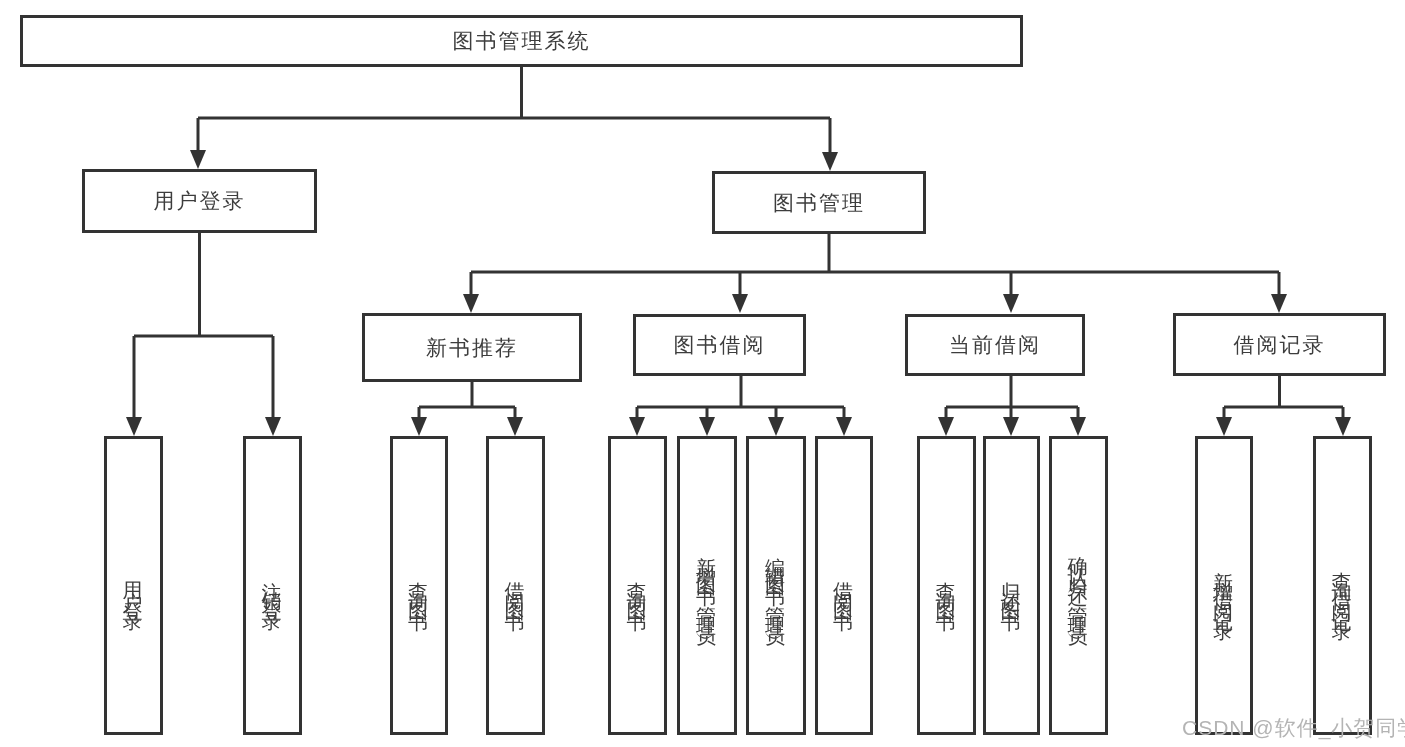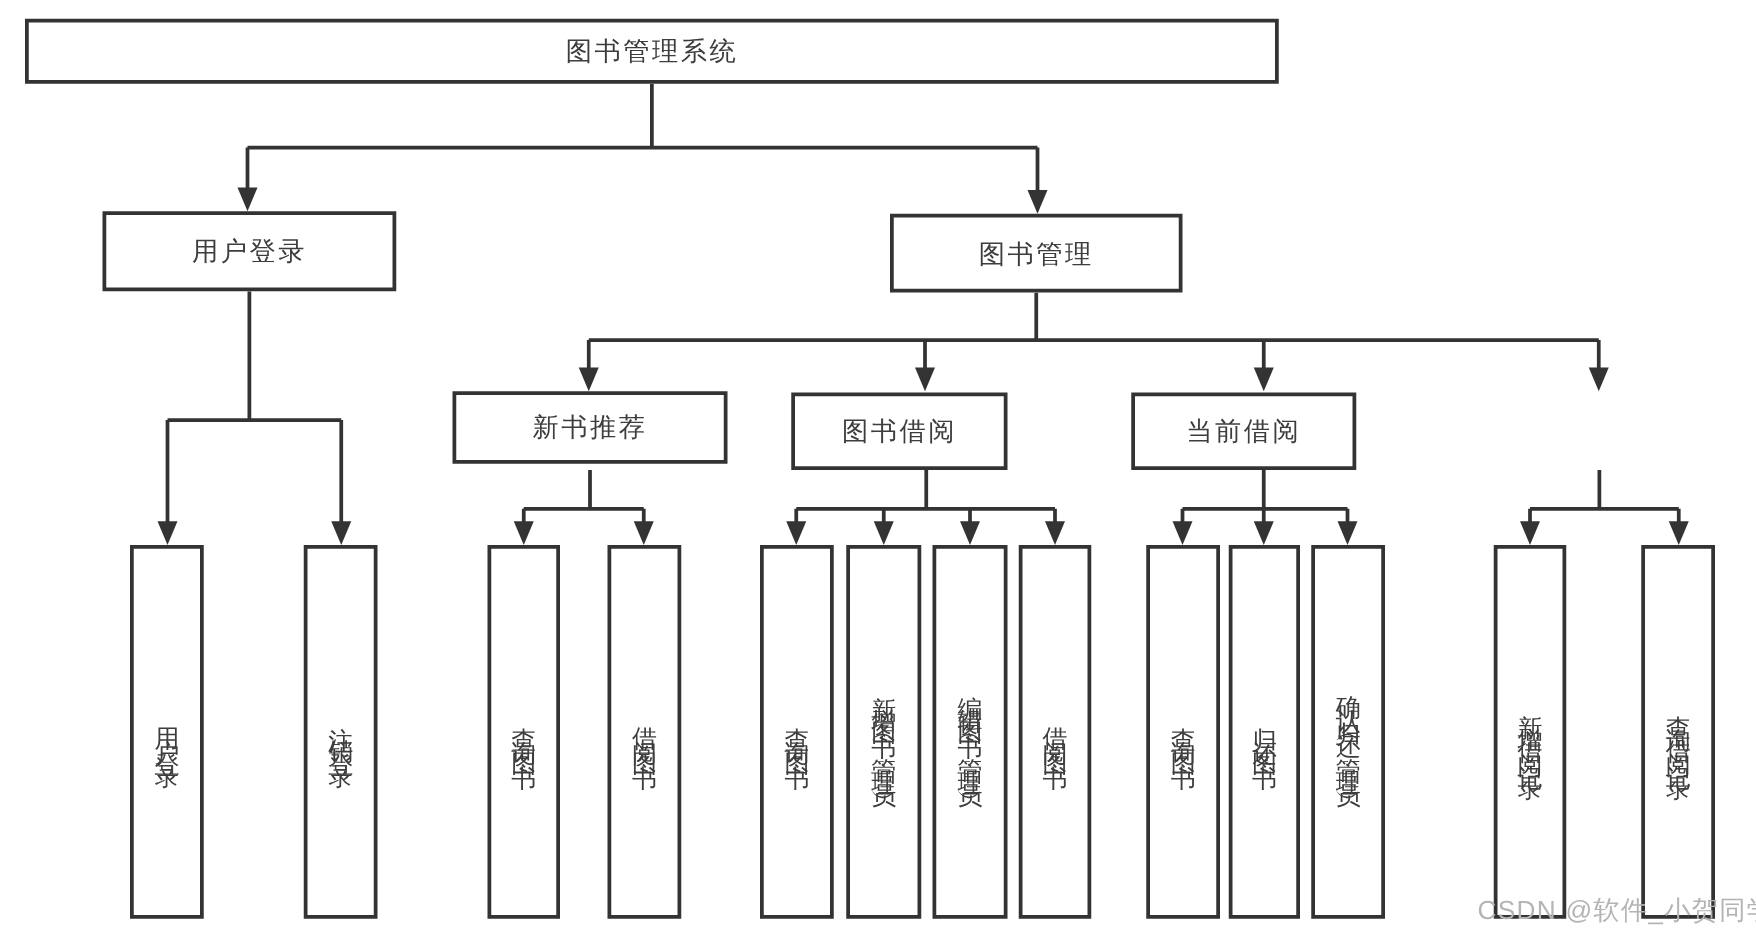--- a/index.html
+++ b/index.html
@@ -96,25 +96,26 @@
         <line x1="1224" y1="407" x2="1224" y2="419"></line>
         <polygon points="1216,417 1232,417 1224,436"></polygon>
         <line x1="1343" y1="407" x2="1343" y2="419"></line>
         <polygon points="1335,417 1351,417 1343,436"></polygon>
       </g>
   </svg>
 
   <div class="box h" style="left:20px;top:15px;width:1003px;height:52px">图书管理系统</div>
 
   <div class="box h" style="left:82px;top:169px;width:235px;height:64px">用户登录</div>
-  <div class="box h" style="left:712px;top:171px;width:234px;height:63px">图书管理</div>
+  <div class="box h" style="left:712px;top:171px;width:214px;height:63px">图书管理</div>
 
-  <div class="box h" style="left:362px;top:313px;width:220px;height:58px">新书推荐</div>
+  <div class="box h" style="left:362px;top:313px;width:220px;height:69px">新书推荐</div>
   <div class="box h" style="left:633px;top:314px;width:173px;height:62px">图书借阅</div>
   <div class="box h" style="left:905px;top:314px;width:180px;height:62px">当前借阅</div>
+  <div class="box h" style="left:1173px;top:313px;width:213px;height:63px">借阅记录</div>
 
   <div class="box leaf" style="left:104px;width:59px">用户登录</div>
   <div class="box leaf" style="left:243px;width:59px">注销登录</div>
 
   <div class="box leaf" style="left:390px;width:58px">查询图书</div>
   <div class="box leaf" style="left:486px;width:59px">借阅图书</div>
 
   <div class="box leaf" style="left:608px;width:59px">查询图书</div>
   <div class="box leaf" style="left:677px;width:60px">新增图书（管理员）</div>
   <div class="box leaf" style="left:746px;width:60px">编辑图书（管理员）</div>

